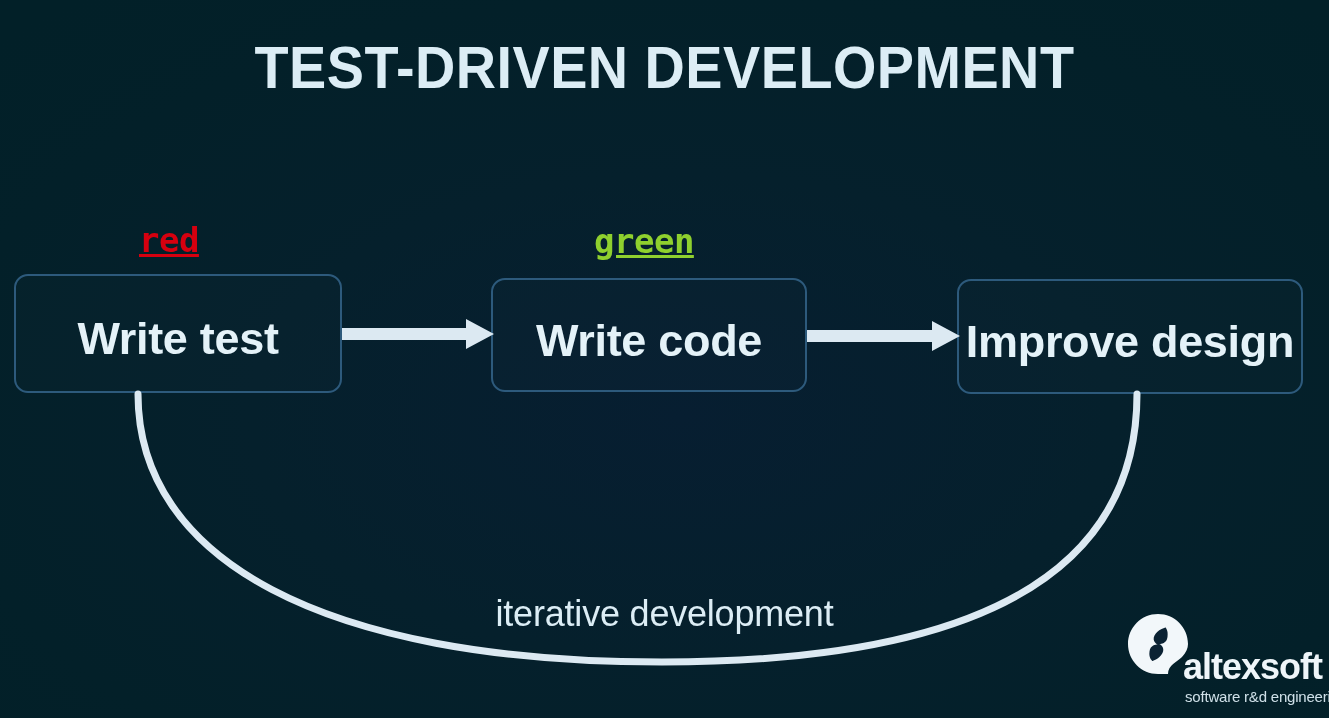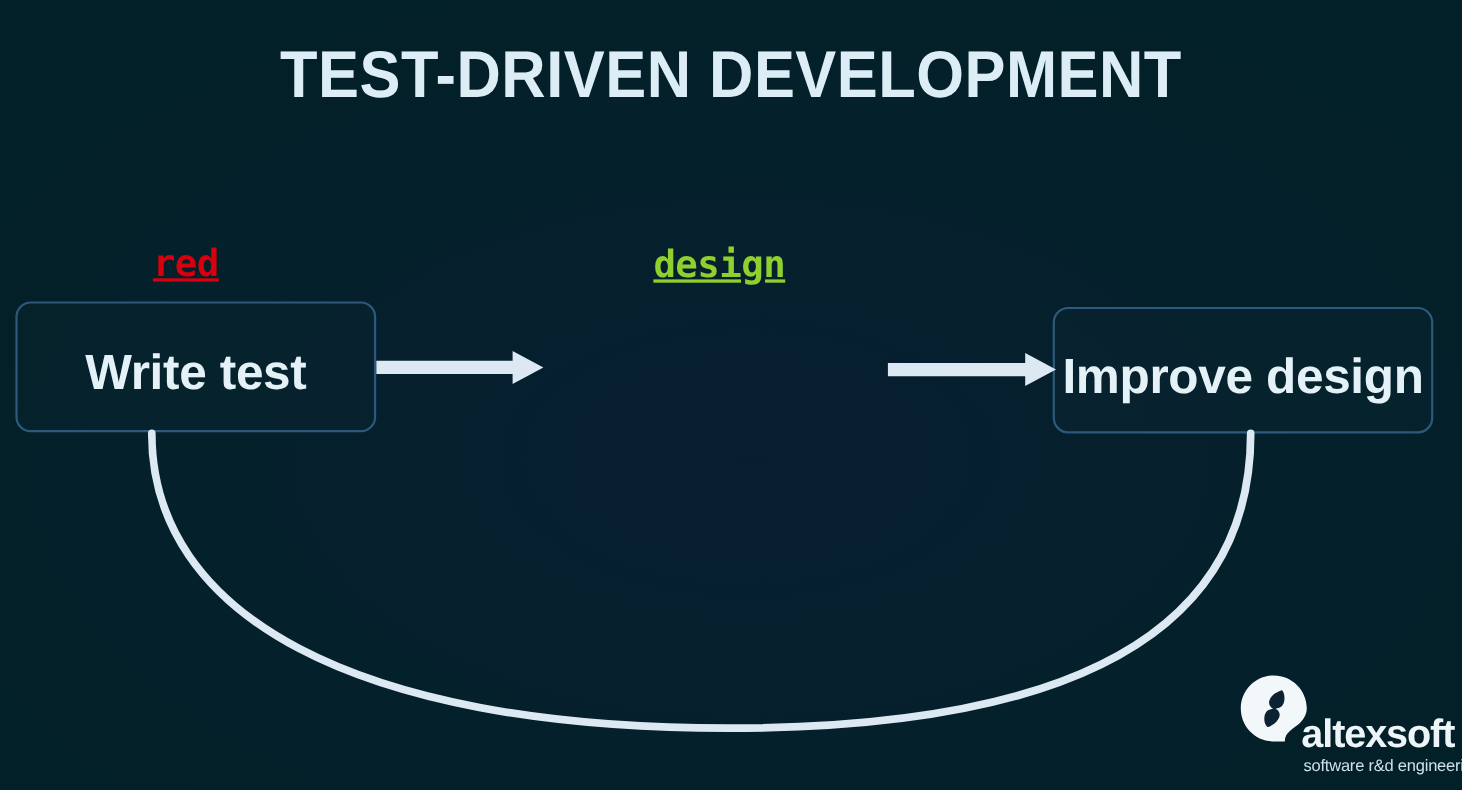--- a/index.html
+++ b/index.html
@@ -148,43 +148,47 @@
   }
 </style>
 </head>
 <body>
 
 <div id="canvas">
 
   <div id="title">TEST-DRIVEN DEVELOPMENT</div>
 
   <div class="stage-label" id="label-red">red</div>
-  <div class="stage-label" id="label-green">design</div>
+  <div class="stage-label" id="label-green">green</div>
 
   <div class="step-box" id="box-write-test">
     <span class="step-text">Write test</span>
   </div>
 
+  <div class="step-box" id="box-write-code">
+    <span class="step-text">Write code</span>
+  </div>
 
   <div class="step-box" id="box-improve-design">
     <span class="step-text">Improve design</span>
   </div>
 
   <svg class="arrow" id="arrow-1" viewBox="0 0 152 40" preserveAspectRatio="none">
     <polygon points="0,14 124,14 124,5 152,20 124,35 124,26 0,26" fill="#dce9f2"></polygon>
   </svg>
 
   <svg class="arrow" id="arrow-2" viewBox="0 0 153 40" preserveAspectRatio="none">
     <polygon points="0,14 125,14 125,5 153,20 125,35 125,26 0,26" fill="#dce9f2"></polygon>
   </svg>
 
   <svg id="loop-curve" viewBox="0 0 1329 718">
     <path d="M 1137 394 C 1137 560, 1000 662, 662 662 C 320 662, 138 558, 138 394" fill="none" stroke="#dce9f2" stroke-width="7" stroke-linecap="round"></path>
   </svg>
 
+  <div id="loop-caption">iterative development</div>
 
   <div id="logo">
     <svg id="logo-mark" viewBox="0 0 62 62">
       <path d="M31 1 C14.4 1 1 14.4 1 31 C1 47.6 14.4 61 31 61 L41 61 C41 52 50 49 55 44 C59 39.6 61 35.5 61 31 C61 14.4 47.6 1 31 1 Z" fill="#f2f7fa"></path>
       <path d="M38.5 14.5 C38.5 14.5 30.5 16.5 27.5 22.5 C24.5 28.5 30.5 31.5 30.5 31.5 C30.5 31.5 23.5 31 22.5 38.5 C21.5 45.5 25.5 48 25.5 48 C25.5 48 32.5 46 35.5 40 C38.5 34 32.5 31 32.5 31 C32.5 31 39.5 31.5 40.5 24 C41.5 17 38.5 14.5 38.5 14.5 Z" fill="#0b2233"></path>
     </svg>
     <div id="logo-wordmark">altexsoft</div>
     <div id="logo-tagline">software r&amp;d engineering</div>
   </div>
 

